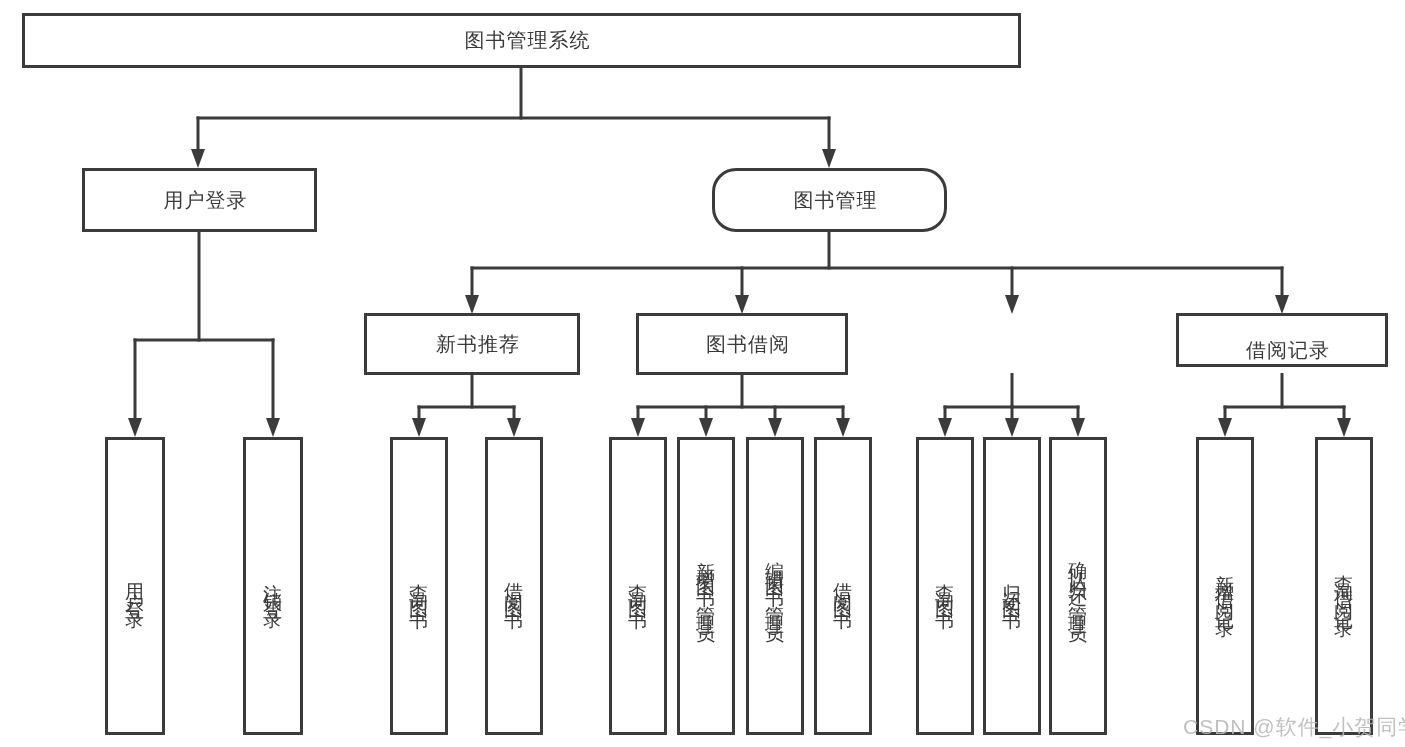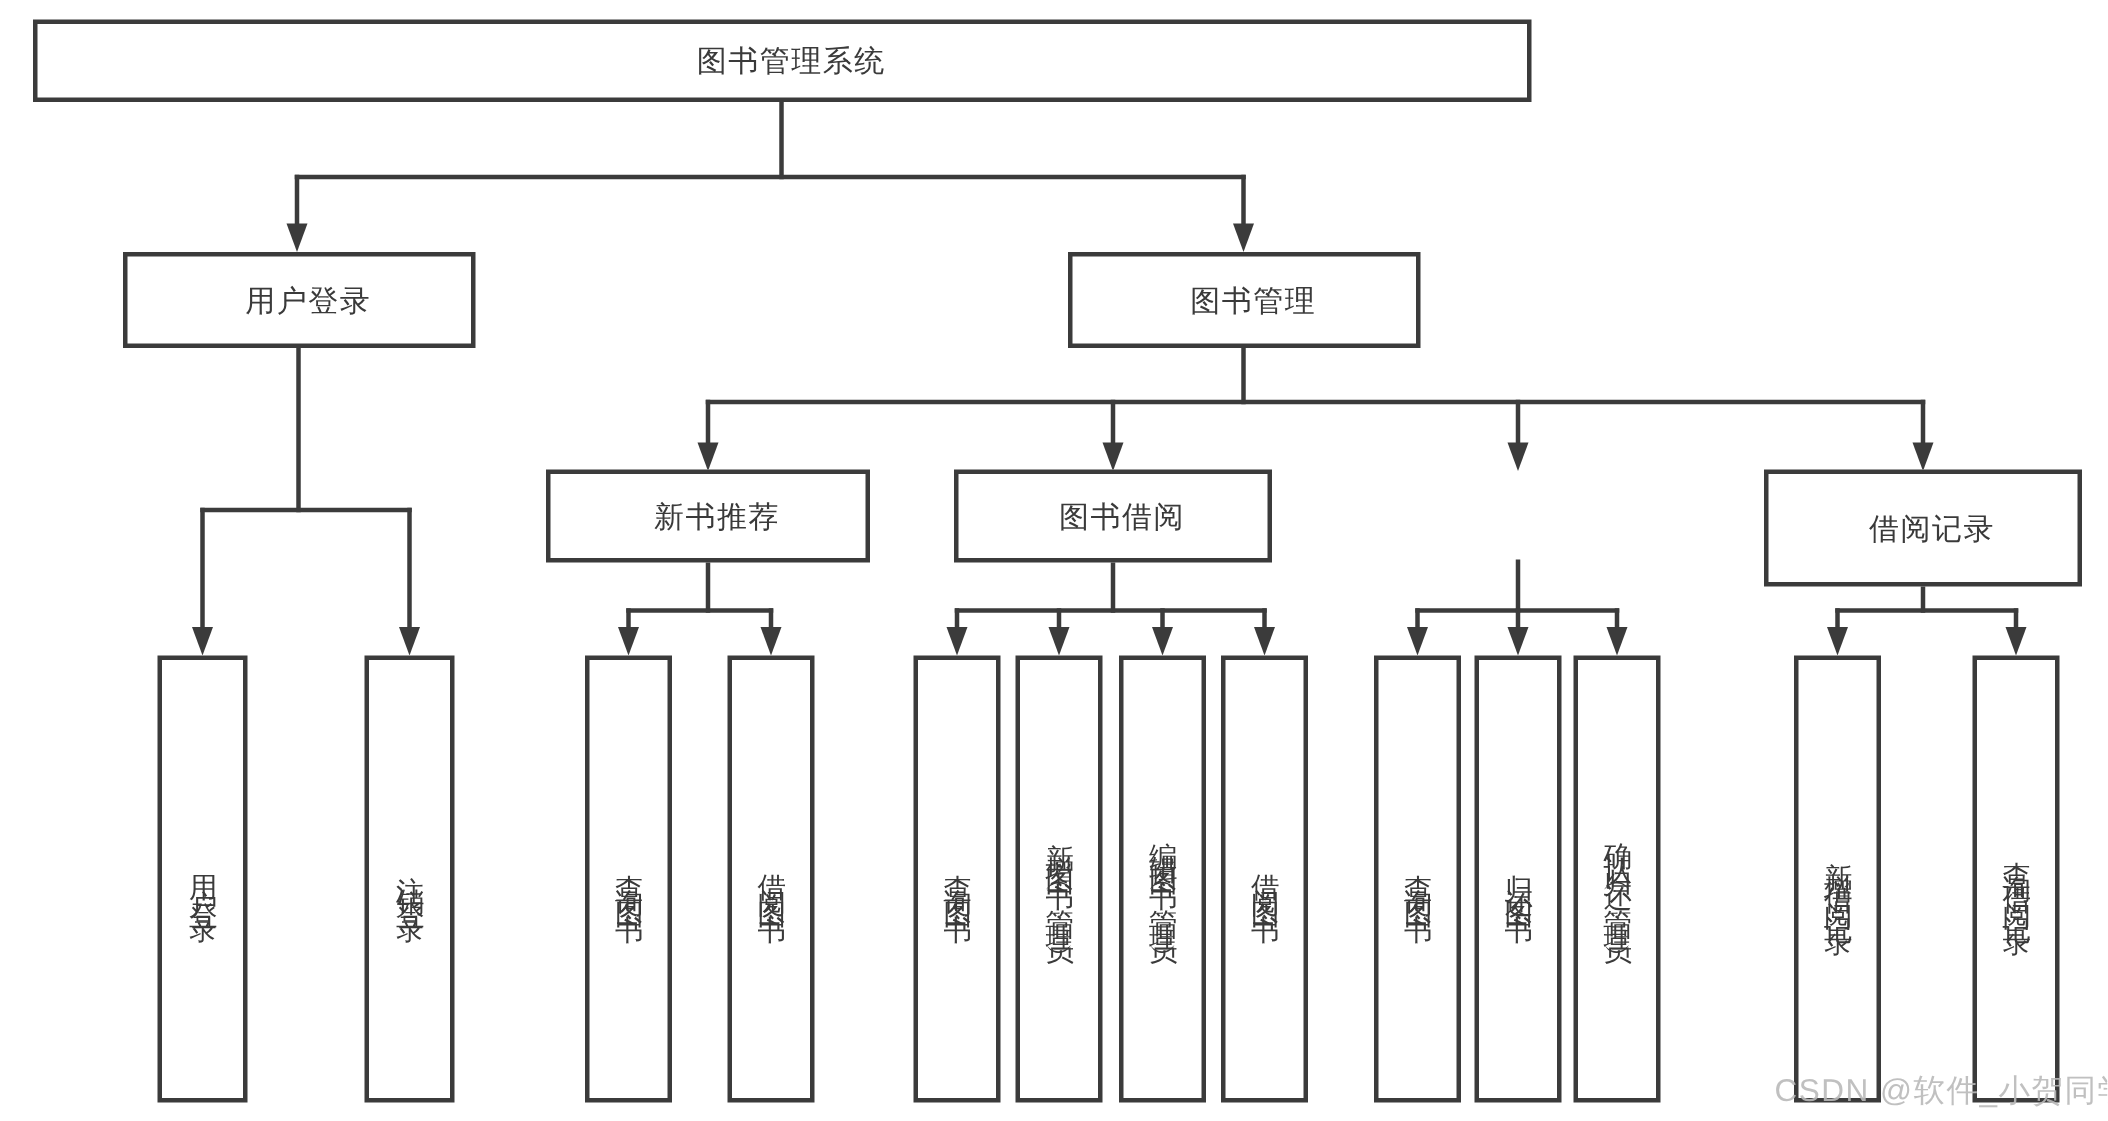--- a/index.html
+++ b/index.html
@@ -34,26 +34,26 @@
     text-orientation: mixed;
     font-size: 19px;
     letter-spacing: 9px;
     line-height: 1;
     white-space: nowrap;
   }
   
   #n-root           { left: 22px;  top: 13px;  width: 999px; height: 55px; }
   
   #n-user-login     { left: 82px;  top: 168px; width: 235px; height: 64px; }
-  #n-book-mgmt      { left: 712px; top: 168px; width: 235px; height: 64px; }
+  #n-book-mgmt      { left: 712px; top: 168px; width: 235px; height: 64px; border-radius: 24px; }
   
   #n-new-book-rec   { left: 364px;  top: 313px; width: 216px; height: 62px; }
   #n-book-borrow    { left: 636px;  top: 313px; width: 212px; height: 62px; }
   #n-current-borrow { left: 906px;  top: 313px; width: 212px; height: 62px; }
-  #n-borrow-record  { left: 1176px; top: 313px; width: 212px; height: 78px; }
+  #n-borrow-record  { left: 1176px; top: 313px; width: 212px; height: 54px; align-items: flex-end; }
   
   .leaf { top: 437px; height: 298px; width: 58px; }
   #l-user-login  { left: 105px; width: 60px; }
   #l-logout      { left: 243px; width: 60px; }
   #l-nbr-query   { left: 390px; }
   #l-nbr-borrow  { left: 485px; }
   #l-bb-query    { left: 609px; }
   #l-bb-add      { left: 677px; }
   #l-bb-edit     { left: 746px; }
   #l-bb-borrow   { left: 814px; }

